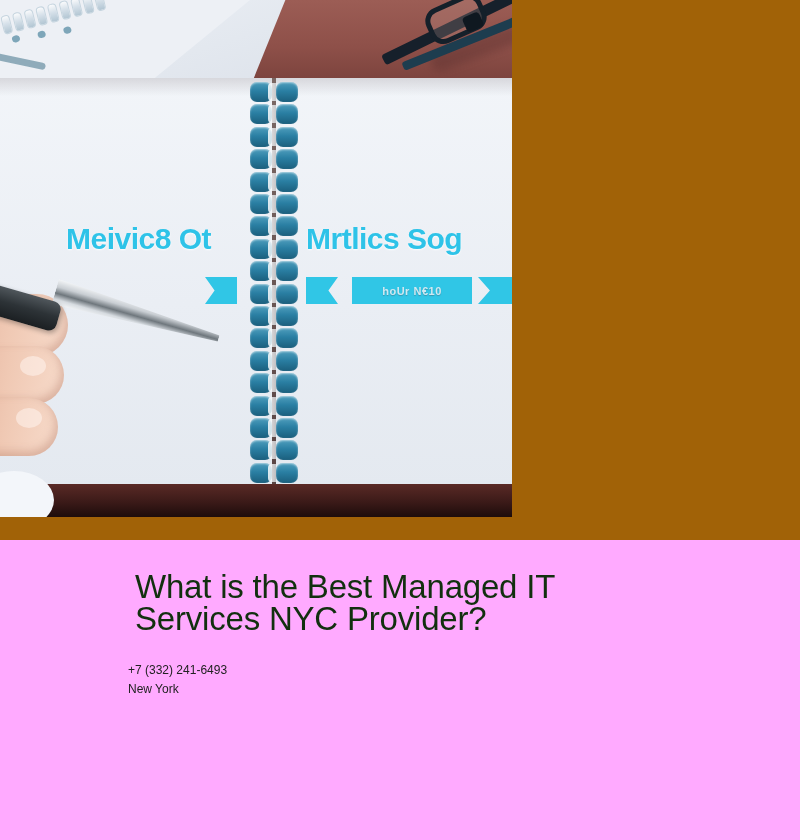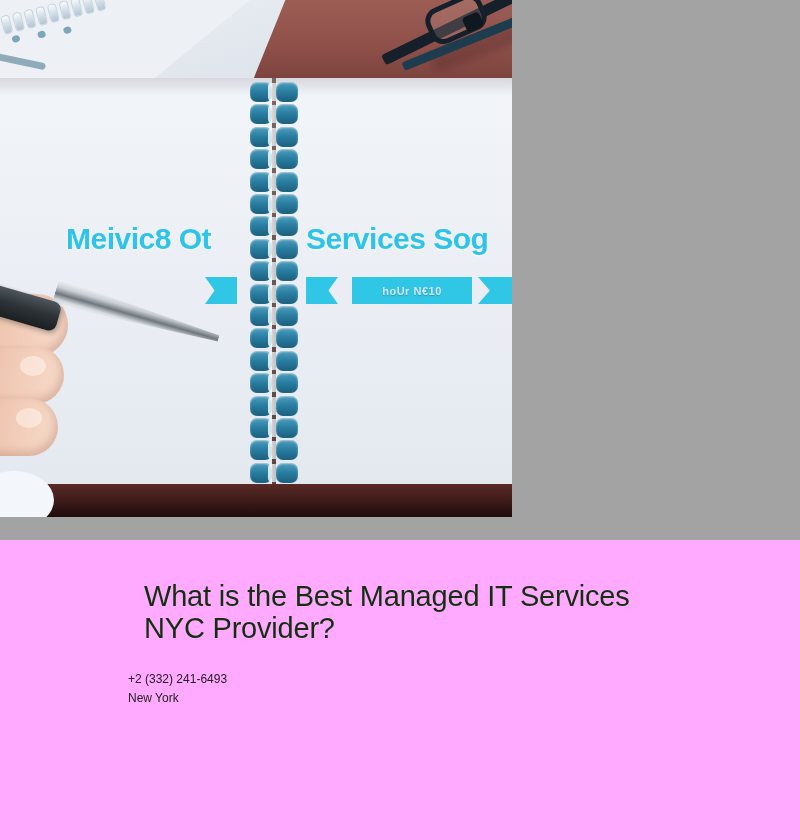--- a/index.html
+++ b/index.html
@@ -7,21 +7,21 @@
   html, body {
     margin: 0; padding: 0;
     width: 800px; height: 840px;
     background: #000000;
     font-family: "Liberation Sans", sans-serif;
     overflow: hidden;
   }
   #page {
     position: relative;
     width: 800px; height: 840px;
-    background: #a3a3a3;
+    background: #a16207;
   }
 
   
   #hero {
     position: absolute;
     left: 0; top: 0;
     width: 512px; height: 517px;
     overflow: hidden;
     background: #e9edf2;
   }
@@ -202,22 +202,22 @@
   }
 
   
   #card {
     position: absolute;
     left: 0; top: 540px; width: 800px; height: 300px;
     background: #ffaaff;
   }
   .card-inner { padding: 24px 128px 0 128px; }
   #title {
-    margin: 16px;
-    font-size: 29px;
+    margin: 7px;
+    font-size: 33px;
     line-height: 32px;
     font-weight: normal;
     color: #12300f;
     letter-spacing: -0.2px;
   }
   #brand {
     margin: 12px 0 0 0;
     font-size: 17px;
     font-weight: normal;
     color: #1d1d1d;
@@ -363,21 +363,21 @@
           <span class="rgt"></span>
         </div>
         <div class="ring" style="top: 380.8px;">
           <span class="lft"></span>
           <span class="mid"></span>
           <span class="rgt"></span>
         </div>
       </div>
 
     <div class="hdl left">Meivic8 Ot</div>
-    <div class="hdl right">Services Sog</div>
+    <div class="hdl right">Mrtlics Sog</div>
 
     <div class="ribbon l2"></div>
     <div class="ribbon r1"></div>
     <div class="ribbon r2">
       <span>hoUr N€10</span>
     </div>
     <div class="ribbon r3"></div>
 
     <div class="hand">
       <div class="finger f1">
@@ -397,20 +397,20 @@
     <div class="desk-bottom"></div>
     <div class="page-corner"></div>
   </div>
 
   <div id="card">
     <div class="card-inner">
       <h1 id="title">What is the Best Managed IT Services NYC Provider?</h1>
 
 
       <div id="contact">
-        <div class="line">+2 (332) 241-6493</div>
+        <div class="line">+7 (332) 241-6493</div>
         <div class="line">New York</div>
       </div>
 
     </div>
   </div>
 
 </div>
 
 </body></html>

